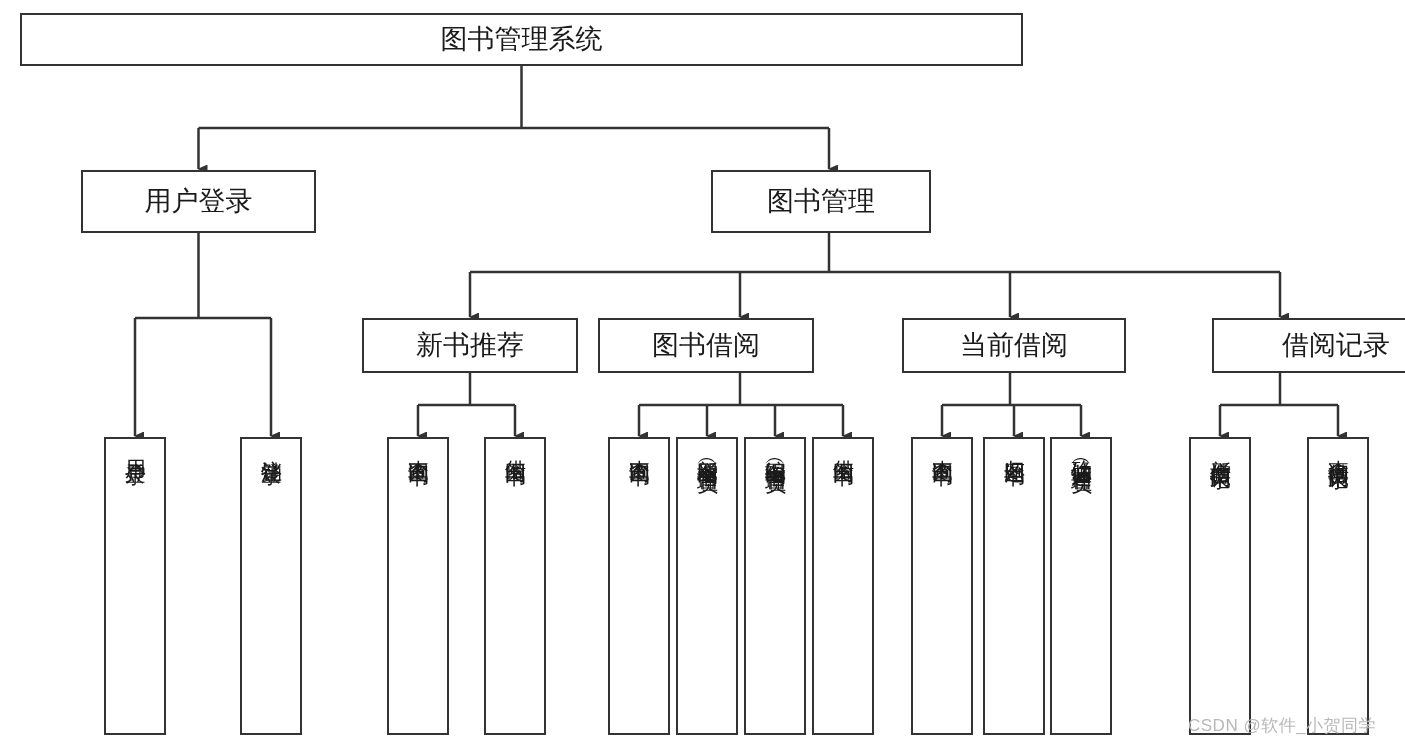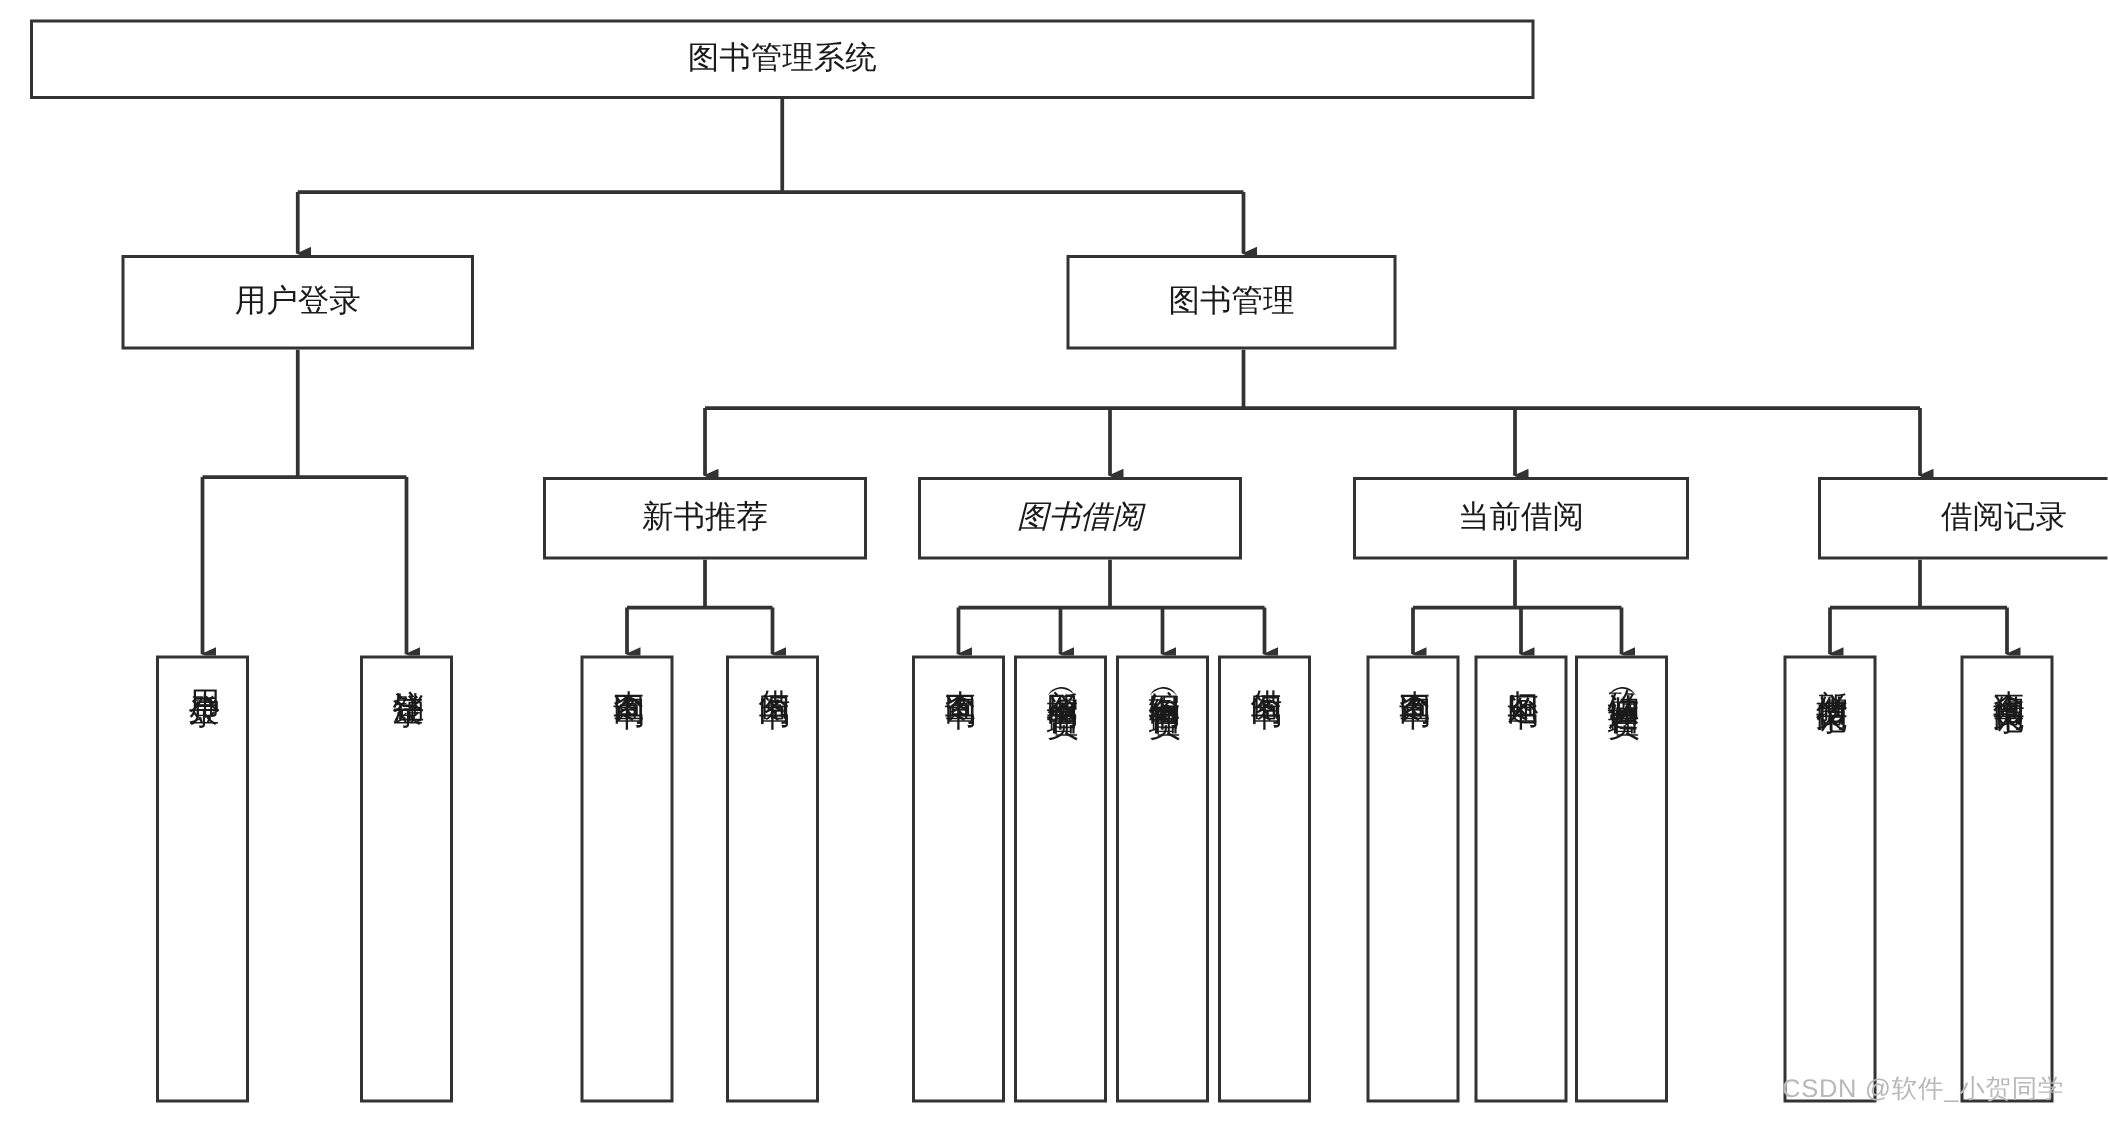--- a/index.html
+++ b/index.html
@@ -37,21 +37,21 @@
     justify-content: center;
     z-index: 2;
   }
   .node-label {
     color: #1a1a1a;
     line-height: 1.18;
     text-align: center;
     white-space: nowrap;
   }
   .node-horizontal .node-label {
-    font-size: 21px;
+    font-size: 27px;
     writing-mode: horizontal-tb;
   }
   .node-vertical {
     align-items: flex-start;
     justify-content: center;
     padding-top: 4px;
   }
   .node-vertical .node-label {
     font-size: 21px;
     writing-mode: vertical-rl;
@@ -131,21 +131,21 @@
       </div>
       <div class="node-box node-horizontal" id="box-book-manage" style="left: 711px; top: 170px; width: 220px; height: 63px;">
         <span class="node-label">图书管理</span>
       </div>
     </div>
 
   <div id="level3-container">
       <div class="node-box node-horizontal" id="box-new-book-rec" style="left: 362px; top: 318px; width: 216px; height: 55px;">
         <span class="node-label">新书推荐</span>
       </div>
-      <div class="node-box node-horizontal" id="box-book-borrow" style="left: 612px; top: 318px; width: 216px; height: 55px; font-style: italic;">
+      <div class="node-box node-horizontal" id="box-book-borrow" style="left: 598px; top: 318px; width: 216px; height: 55px;">
         <span class="node-label">图书借阅</span>
       </div>
       <div class="node-box node-horizontal" id="box-current-borrow" style="left: 902px; top: 318px; width: 224px; height: 55px;">
         <span class="node-label">当前借阅</span>
       </div>
       <div class="node-box node-horizontal" id="box-borrow-record" style="left: 1212px; top: 318px; width: 248px; height: 55px;">
         <span class="node-label">借阅记录</span>
       </div>
     </div>
 

